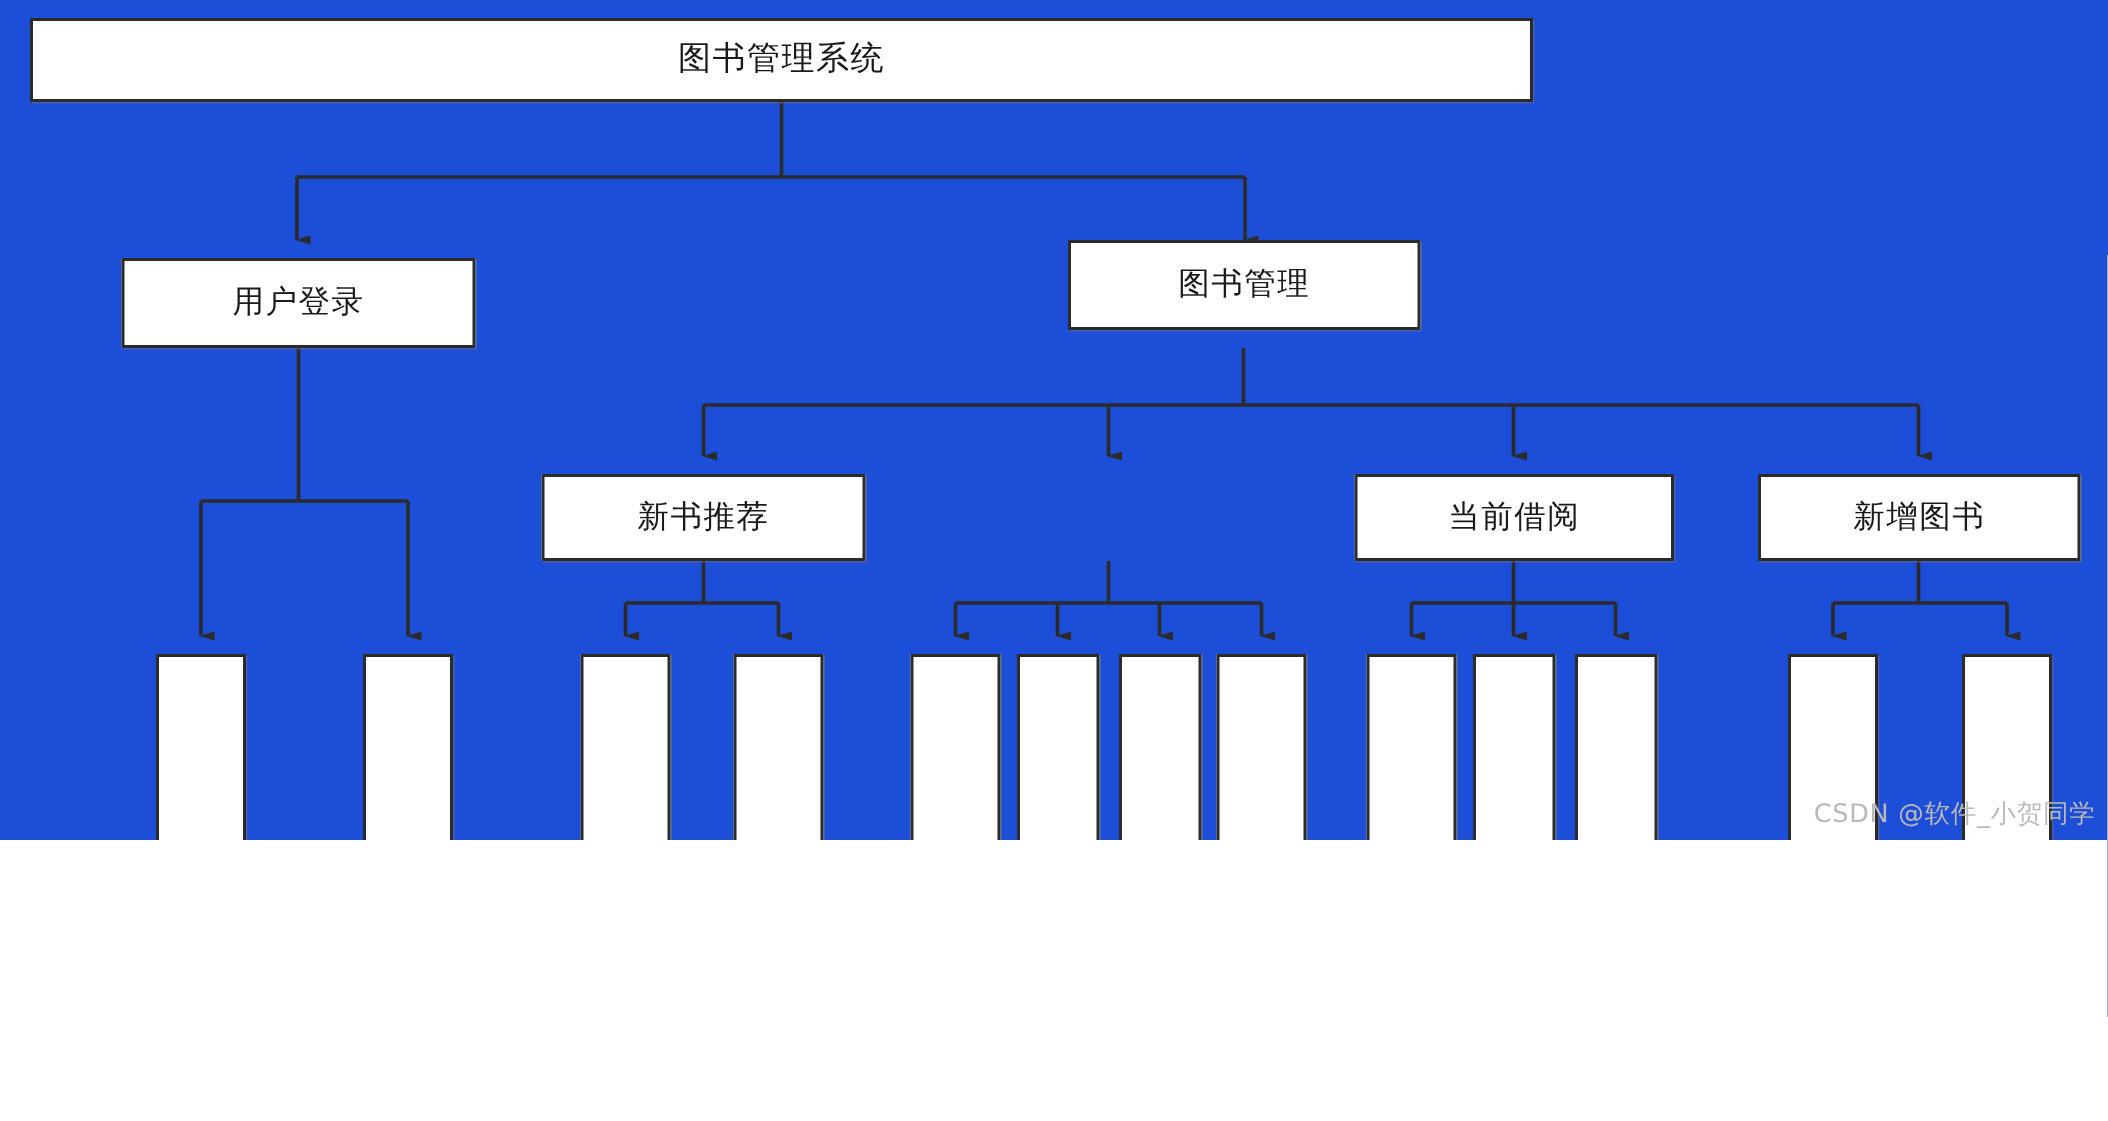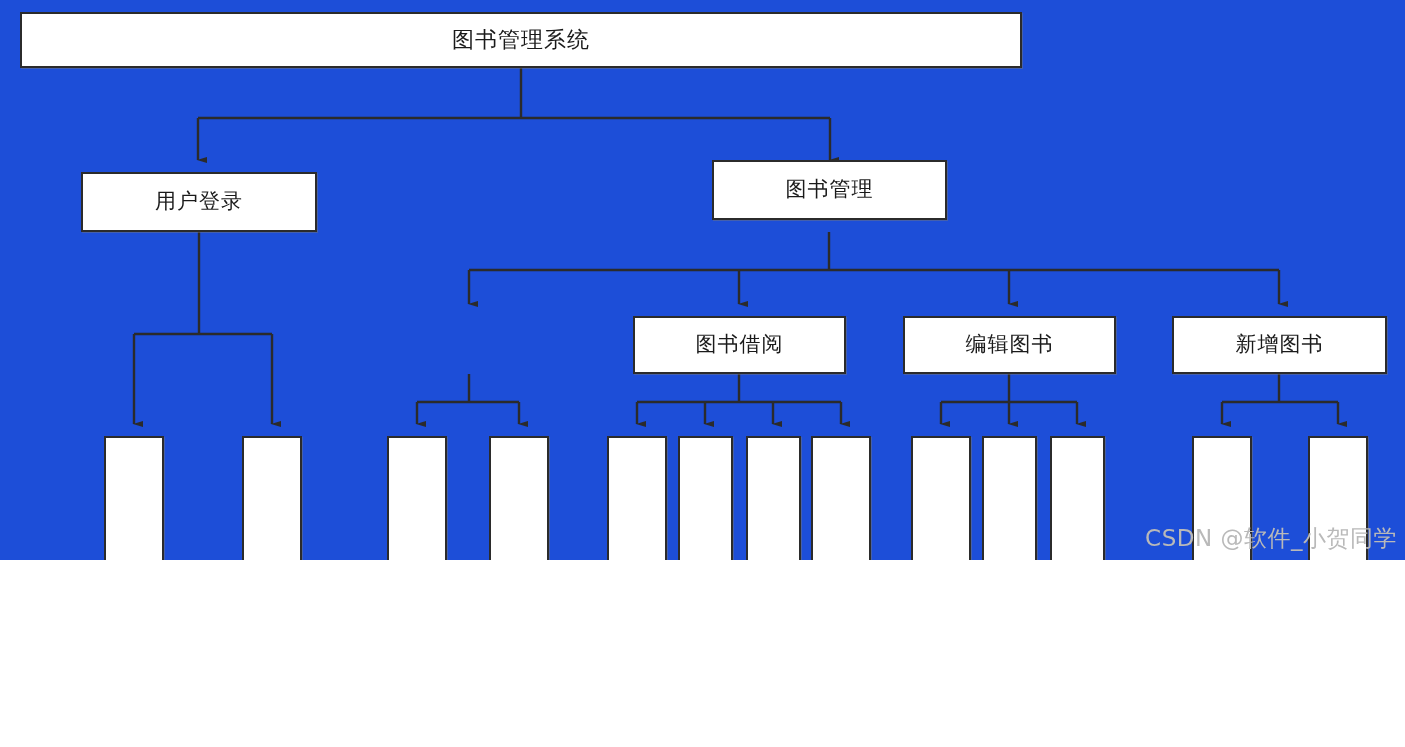--- a/index.html
+++ b/index.html
@@ -52,21 +52,21 @@
     font-size: 21px;
     line-height: 1.28;
     letter-spacing: 3px;
     text-align: center;
     padding: 6px 0;
   }
   #watermark {
     position: absolute;
     right: 8px;
     bottom: 6px;
-    font-size: 23px;
+    font-size: 17px;
     color: #b9b9b9;
     letter-spacing: 0.5px;
     white-space: nowrap;
     font-family: "DejaVu Sans", "Liberation Sans", sans-serif;
   }
 </style>
 </head>
 <body>
 
 <div id="diagram-root">
@@ -119,22 +119,22 @@
       <path d="M 1222 402 L 1222 424" marker-end="url(#arrowhead)"></path>
       <path d="M 1338 402 L 1338 424" marker-end="url(#arrowhead)"></path>
     </g>
   </svg>
 
   <div class="node horiz root" style="left:20px; top:12px; width:1002px; height:56px;">图书管理系统</div>
 
   <div class="node horiz" style="left:81px; top:172px; width:236px; height:60px;">用户登录</div>
   <div class="node horiz" style="left:712px; top:160px; width:235px; height:60px;">图书管理</div>
 
-  <div class="node horiz" style="left:633px; top:316px; width:213px; height:58px;">图书借阅</div>
-  <div class="node horiz" style="left:903px; top:316px; width:213px; height:58px;">编辑图书</div>
+  <div class="node horiz" style="left:361px; top:316px; width:216px; height:58px;">新书推荐</div>
+  <div class="node horiz" style="left:903px; top:316px; width:213px; height:58px;">当前借阅</div>
   <div class="node horiz" style="left:1172px; top:316px; width:215px; height:58px;">新增图书</div>
 
   <div class="node vert" style="left:104px; top:436px; width:60px; height:300px;">用户登录</div>
   <div class="node vert" style="left:242px; top:436px; width:60px; height:300px;">注销登录</div>
 
   <div class="node vert" style="left:387px; top:436px; width:60px; height:300px;">查询图书</div>
   <div class="node vert" style="left:489px; top:436px; width:60px; height:300px;">借阅图书</div>
 
   <div class="node vert" style="left:607px; top:436px; width:60px; height:300px;">查询图书</div>
   <div class="node vert" style="left:678px; top:436px; width:55px; height:300px;">新增图书（管理员）</div>

